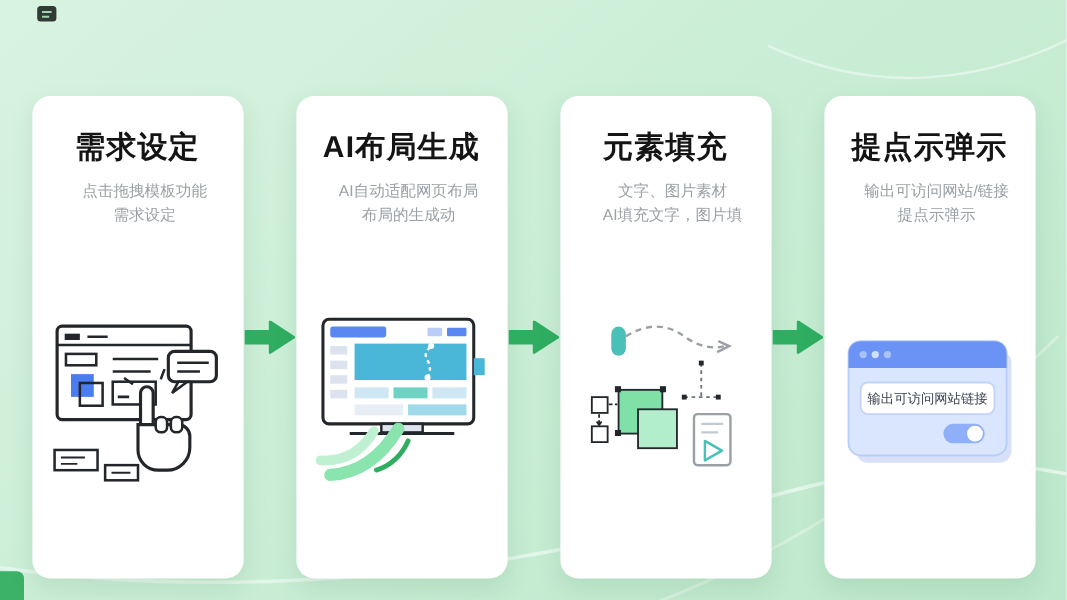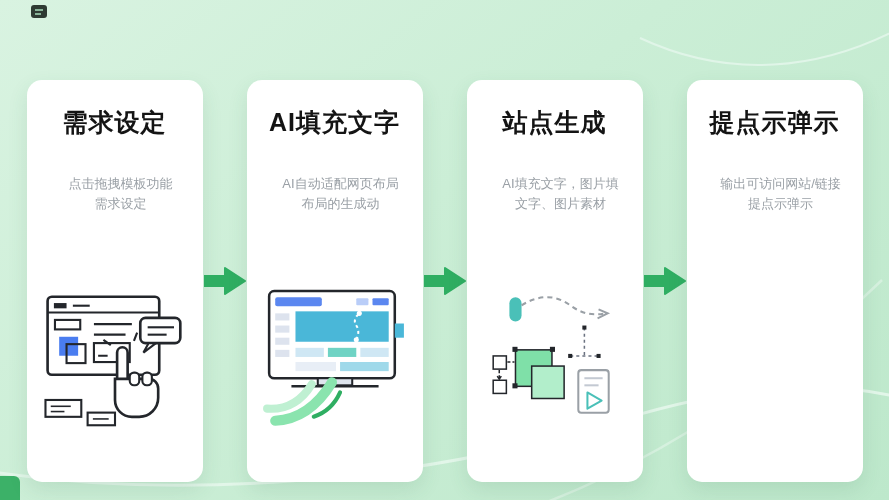--- a/index.html
+++ b/index.html
@@ -24,21 +24,21 @@
   }
   .steps {
     position:absolute; top:80px; left:0; right:0;
     display:flex; align-items:center; justify-content:center;
   }
   .card {
     width:176px; height:402px;
     background:#ffffff;
     border-radius:15px;
     box-shadow: 0 8px 20px rgba(50,110,75,0.12);
-    display:flex; flex-direction:column; align-items:center;gap:25px;
+    display:flex; flex-direction:column; align-items:center;
   }
   .card-title {
     margin-top:26px;
     font-size:25px; font-weight:800;
     color:#141414; letter-spacing:1px;
     text-align:center;
   }
   .card-subtitle {
     margin-top:10px;
     font-size:13px; line-height:1.55;
@@ -119,21 +119,21 @@
       </div>
     </div>
 
     <div class="arrow-wrap">
       <svg width="42" height="28" viewBox="0 0 42 28">
         <path d="M0 9 h21 v-8 l20 13 -20 13 v-8 H0 z" fill="#2fae62" stroke="#2fae62" stroke-width="2" stroke-linejoin="round"></path>
       </svg>
     </div>
 
     <div class="card">
-      <div class="card-title">AI填充文字</div>
+      <div class="card-title">AI布局生成</div>
       <div class="card-subtitle">
         <div>AI自动适配网页布局</div>
         <div>布局的生成动</div>
       </div>
       <div class="illustration">
         <svg width="152" height="152" viewBox="0 0 150 150">
           <g>
             <rect x="10" y="6" width="124" height="86" rx="5" fill="#fff" stroke="#23262b" stroke-width="2.5"></rect>
             <rect x="16" y="12" width="46" height="9" rx="2" fill="#5b87f0"></rect>
             <rect x="96" y="13" width="12" height="7" rx="1" fill="#b9cdf8"></rect>
@@ -166,24 +166,24 @@
       </div>
     </div>
 
     <div class="arrow-wrap">
       <svg width="42" height="28" viewBox="0 0 42 28">
         <path d="M0 9 h21 v-8 l20 13 -20 13 v-8 H0 z" fill="#2fae62" stroke="#2fae62" stroke-width="2" stroke-linejoin="round"></path>
       </svg>
     </div>
 
     <div class="card">
-      <div class="card-title">站点生成</div>
-      <div class="card-subtitle">
+      <div class="card-title">元素填充</div>
+      <div class="card-subtitle">
+        <div>文字、图片素材</div>
         <div>AI填充文字，图片填</div>
-        <div>文字、图片素材</div>
       </div>
       <div class="illustration">
         <svg width="152" height="152" viewBox="0 0 150 150">
           <g>
             <rect x="30" y="12" width="12" height="24" rx="6" fill="#4ac0b8"></rect>
             <path d="M42 20 q26 -16 48 0 q16 12 34 8" stroke="#9aa0a6" stroke-width="2" stroke-dasharray="5 4" fill="none"></path>
             <path d="M118 24 l9 4 -10 5" fill="none" stroke="#9aa0a6" stroke-width="2"></path>
           </g>
           <g>
             <path d="M104 42 v28 M90 70 h28" stroke="#6b7280" stroke-width="1.5" stroke-dasharray="3 3" fill="none"></path>
@@ -217,16 +217,34 @@
         <path d="M0 9 h21 v-8 l20 13 -20 13 v-8 H0 z" fill="#2fae62" stroke="#2fae62" stroke-width="2" stroke-linejoin="round"></path>
       </svg>
     </div>
 
     <div class="card">
       <div class="card-title">提点示弹示</div>
       <div class="card-subtitle">
         <div>输出可访问网站/链接</div>
         <div>提点示弹示</div>
       </div>
+      <div class="illustration">
+        <svg width="152" height="132" viewBox="0 0 150 130">
+          <g>
+            <rect x="14" y="22" width="128" height="92" rx="10" fill="#8fa9e8" opacity="0.35"></rect>
+            <rect x="8" y="14" width="130" height="94" rx="10" fill="#d9e6fd" stroke="#b9cdf8" stroke-width="1.5"></rect>
+            <path d="M8 36 v-12 a10 10 0 0 1 10 -10 h110 a10 10 0 0 1 10 10 v12 z" fill="#6b93f5"></path>
+            <circle cx="20" cy="25" r="3" fill="#a9c2fa"></circle>
+            <circle cx="30" cy="25" r="3" fill="#cfe0ff"></circle>
+            <circle cx="40" cy="25" r="3" fill="#a9c2fa"></circle>
+            <rect x="18" y="48" width="110" height="26" rx="6" fill="#ffffff" stroke="#c3d4fb" stroke-width="1.5"></rect>
+            <text x="73" y="65" text-anchor="middle" font-size="11" fill="#3b4252">输出可访问网站链接</text>
+            <g>
+              <rect x="86" y="82" width="34" height="16" rx="8" fill="#8fb0f8"></rect>
+              <circle cx="112" cy="90" r="6.5" fill="#ffffff"></circle>
+            </g>
+          </g>
+        </svg>
+      </div>
     </div>
 
   </div>
 </div>
 
 </body></html>

